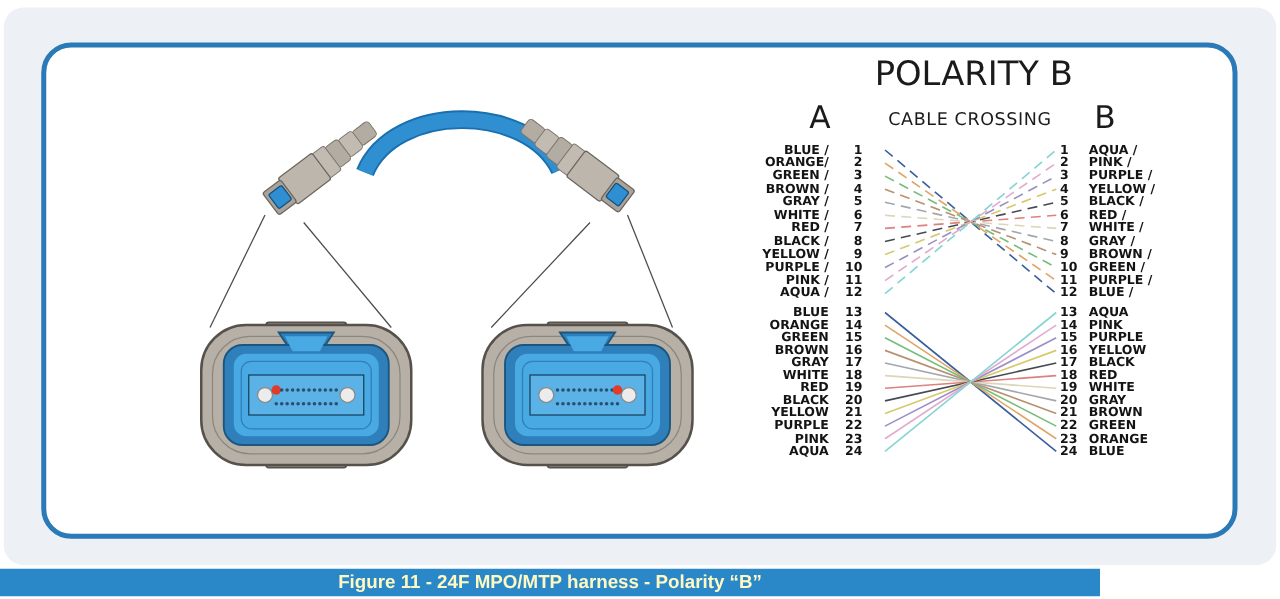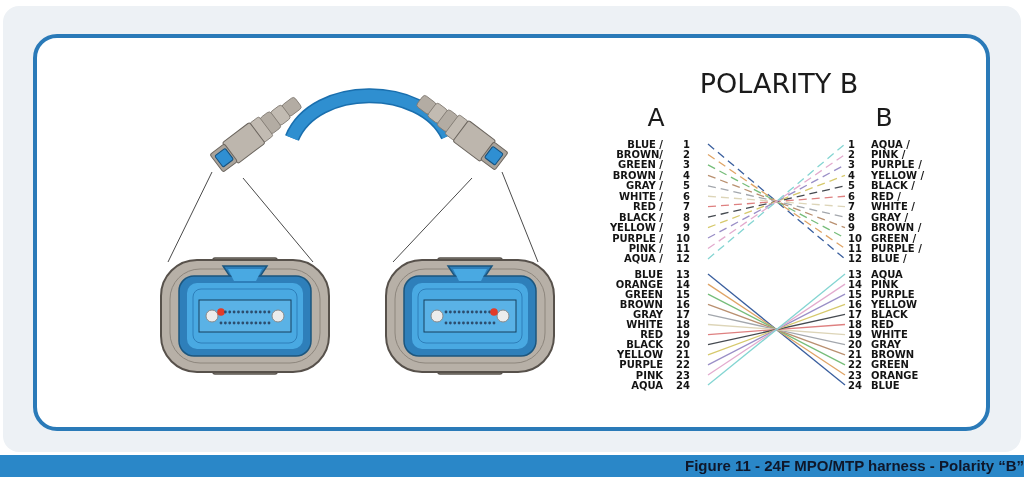--- a/index.html
+++ b/index.html
@@ -1,25 +1,25 @@
 <!DOCTYPE html>
 <html><head>
 <meta charset="utf-8">
 <style>
   html,body{margin:0;padding:0;background:#fff;}
   .stage{position:relative;width:1024px;height:479px;background:#ffffff;overflow:hidden;
          font-family:"DejaVu Sans",sans-serif;}
   .panel{position:absolute;left:3px;top:6px;width:1018px;height:446px;background:#edf1f5;border-radius:16px;}
   .card{position:absolute;left:33px;top:34px;width:957px;height:397px;background:#ffffff;
         border:4px solid #2a7ab8;border-radius:24px;box-sizing:border-box;}
-  .caption-bar{position:absolute;left:0;top:455px;width:1024px;height:22px;background:#2a87c8;
-        color:#0f172a;font-family:"Liberation Sans",sans-serif;font-weight:bold;font-size:15px;
-        text-align:right;line-height:22px;}
+  .caption-bar{position:absolute;left:0;top:455px;width:880px;height:22px;background:#2a87c8;
+        color:#fef9c3;font-family:"Liberation Sans",sans-serif;font-weight:bold;font-size:15px;
+        text-align:center;line-height:22px;}
   .illus-svg{position:absolute;left:40px;top:40px;}
-  .diagram{position:absolute;left:605px;top:66px;width:360px;height:345px;}
+  .diagram{position:absolute;left:605px;top:42px;width:360px;height:345px;}
   .dg-title{position:absolute;left:0;top:2px;width:348px;text-align:center;font-size:27px;color:#1b1b1b;}
   .dg-a{position:absolute;left:31px;top:37px;width:40px;text-align:center;font-size:25px;color:#1b1b1b;}
   .dg-b{position:absolute;left:259px;top:37px;width:40px;text-align:center;font-size:25px;color:#1b1b1b;}
   .dg-sub{position:absolute;left:61px;top:46px;width:220px;text-align:center;font-size:14px;
           letter-spacing:0.5px;color:#1b1b1b;}
   .lines-svg{position:absolute;left:0;top:0;}
   .frow{position:absolute;height:11px;line-height:11px;font-size:10px;font-weight:700;color:#141414;
         white-space:nowrap;}
   .ra{text-align:right;}
   .la{text-align:left;}
@@ -131,20 +131,21 @@
           <circle cx="15.272727272727266" cy="7" r="1.4" fill="#2c4d6e"></circle>
           <circle cx="19.636363636363633" cy="7" r="1.4" fill="#2c4d6e"></circle>
           <circle cx="24" cy="7" r="1.4" fill="#2c4d6e"></circle>
         </g>
     </g>
   </svg>
 
   <div class="diagram">
     <div class="dg-title">POLARITY B</div>
     <div class="dg-a">A</div>
+    <div class="dg-sub">CABLE CROSSING</div>
     <div class="dg-b">B</div>
     <svg id="lines-svg" class="lines-svg" width="360" height="345" viewBox="0 0 360 345">
         <line x1="103" y1="78" x2="240" y2="192.95" stroke="#3a5f9e" stroke-width="1.3" stroke-dasharray="8 5"></line>
         <line x1="103" y1="88.45" x2="240" y2="182.5" stroke="#dfa466" stroke-width="1.3" stroke-dasharray="8 5"></line>
         <line x1="103" y1="98.9" x2="240" y2="172.05" stroke="#76bd7a" stroke-width="1.3" stroke-dasharray="8 5"></line>
         <line x1="103" y1="109.35" x2="240" y2="161.6" stroke="#b99070" stroke-width="1.3" stroke-dasharray="8 5"></line>
         <line x1="103" y1="119.8" x2="240" y2="151.14999999999998" stroke="#a3a7ad" stroke-width="1.3" stroke-dasharray="8 5"></line>
         <line x1="103" y1="130.25" x2="240" y2="140.7" stroke="#ddd5b8" stroke-width="1.3" stroke-dasharray="8 5"></line>
         <line x1="103" y1="140.7" x2="240" y2="130.25" stroke="#de8080" stroke-width="1.3" stroke-dasharray="8 5"></line>
         <line x1="103" y1="151.14999999999998" x2="240" y2="119.8" stroke="#454a50" stroke-width="1.3" stroke-dasharray="8 5"></line>
@@ -161,21 +162,21 @@
         <line x1="103" y1="268.6" x2="240" y2="258.5" stroke="#de8080" stroke-width="1.3"></line>
         <line x1="103" y1="278.7" x2="240" y2="248.4" stroke="#454a50" stroke-width="1.3"></line>
         <line x1="103" y1="288.8" x2="240" y2="238.3" stroke="#d6c96c" stroke-width="1.3"></line>
         <line x1="103" y1="298.9" x2="240" y2="228.2" stroke="#9a8fc7" stroke-width="1.3"></line>
         <line x1="103" y1="309" x2="240" y2="218.1" stroke="#e3abce" stroke-width="1.3"></line>
         <line x1="103" y1="319.1" x2="240" y2="208" stroke="#84d5d2" stroke-width="1.3"></line>
       </svg>
     <div id="labels">
         <div class="frow ra" style="left: 0px; top: 72.5px; width: 58px;">BLUE /</div>
         <div class="frow ra" style="left: 58px; top: 72.5px; width: 27px;">1</div>
-        <div class="frow ra" style="left: 0px; top: 82.95px; width: 58px;">BROWN/</div>
+        <div class="frow ra" style="left: 0px; top: 82.95px; width: 58px;">ORANGE/</div>
         <div class="frow ra" style="left: 58px; top: 82.95px; width: 27px;">2</div>
         <div class="frow ra" style="left: 0px; top: 93.4px; width: 58px;">GREEN /</div>
         <div class="frow ra" style="left: 58px; top: 93.4px; width: 27px;">3</div>
         <div class="frow ra" style="left: 0px; top: 103.85px; width: 58px;">BROWN /</div>
         <div class="frow ra" style="left: 58px; top: 103.85px; width: 27px;">4</div>
         <div class="frow ra" style="left: 0px; top: 114.3px; width: 58px;">GRAY /</div>
         <div class="frow ra" style="left: 58px; top: 114.3px; width: 27px;">5</div>
         <div class="frow ra" style="left: 0px; top: 124.75px; width: 58px;">WHITE /</div>
         <div class="frow ra" style="left: 58px; top: 124.75px; width: 27px;">6</div>
         <div class="frow ra" style="left: 0px; top: 135.2px; width: 58px;">RED /</div>

